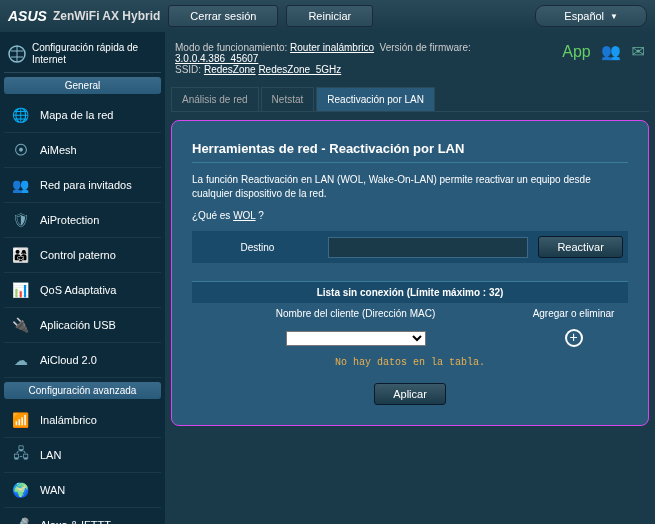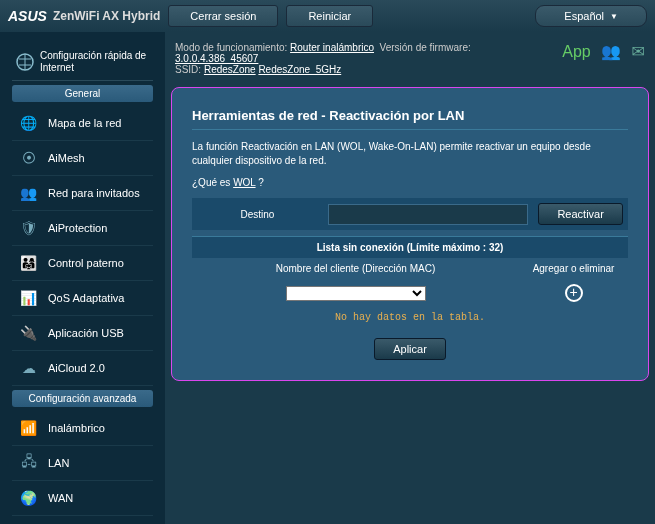--- a/index.html
+++ b/index.html
@@ -5,21 +5,21 @@
 *{margin:0;padding:0;box-sizing:border-box;font-family:Arial,sans-serif}
 body{background:#1a3a4a;width:655px;height:524px;overflow:hidden;color:#fff;font-size:11px}
 .top{height:32px;background:linear-gradient(to bottom,#2a4a5a,#1a3a4a);display:flex;align-items:center;padding:0 0 0 8px}
 .logo{font-weight:bold;font-style:italic;font-size:14px;color:#fff;padding-right:6px}
 .model{font-size:12px;font-weight:bold;color:#ddd}
 .tbtn{background:linear-gradient(to bottom,#3a5a6a,#2a4a5a);border:1px solid #1a2a3a;border-radius:3px;padding:4px 21px;font-size:11px;color:#fff;margin-left:8px;cursor:pointer}
 .spacer{flex:1}
 .lang{display:flex;align-items:center;background:linear-gradient(to bottom,#3a5a6a,#2a4a5a);border:1px solid #1a2a3a;border-radius:9px;padding:4px 28px;font-size:11px;cursor:pointer;margin-right:8px}
 .chev{margin-left:6px;font-size:8px}
 .body{display:flex;height:492px}
-.side{width:165px;background:#0d2a3a;padding:12px}
+.side{width:165px;background:#0d2a3a;padding:4px}
 .qis{display:flex;align-items:center;padding:6px 4px;border-bottom:1px solid #2a4a5a}
 .qis-ico{width:20px;height:20px;margin-right:6px;display:flex;align-items:center;justify-content:center}
 .qis-txt{font-size:10px;line-height:1.2}
 .shead{background:linear-gradient(to bottom,#3a6a8a,#2a5a7a);text-align:center;padding:3px;font-size:10px;border-radius:3px;margin:4px 0}
 .sitem{display:flex;align-items:center;padding:6px;border-bottom:1px solid #1a3a4a;cursor:pointer}
 .sico{width:22px;height:22px;margin-right:8px;display:flex;align-items:center;justify-content:center;font-size:14px;color:#7ab}
 .slbl{font-size:11px}
 .main{flex:1;padding:6px;overflow:hidden}
 .info{font-size:10px;color:#ccc;padding:4px}
 .info a{color:#fff;text-decoration:underline}
@@ -133,39 +133,44 @@
    <span class="iconrow">
     <span style="color:#6c6">App</span>
     <span>👥</span>
     <span>✉</span>
    </span>
    <span>Modo de funcionamiento:</span> <a href="#">Router inalámbrico</a>&nbsp;
    <span>Versión de firmware:</span> <a href="#">3.0.0.4.386_45607</a><br>
    <span>SSID:</span> <a href="#">RedesZone</a>&nbsp;<a href="#">RedesZone_5GHz</a>
   </div>
 
+  <div class="tabs">
+   <div class="tab">Análisis de red</div>
+   <div class="tab">Netstat</div>
+   <div class="tab active">Reactivación por LAN</div>
+  </div>
 
   <div class="panel">
    <div class="ptitle">Herramientas de red - Reactivación por LAN</div>
    <div class="pdesc">La función Reactivación en LAN (WOL, Wake-On-LAN) permite reactivar un equipo desde cualquier dispositivo de la red.</div>
    <div class="pdesc">
     <span>¿Qué es </span><a href="#">WOL</a><span> ?</span>
    </div>
 
    <table class="tbl">
     <tbody>
             <tr class="rh">
      <td class="rhcell" style="width:30%">Destino</td>
      <td><input class="dest-in" style=""></td>
      <td><button class="rbtn">Reactivar</button></td>
     </tr>
    </tbody>
         </table>
 
-   <table class="tbl" style="margin-top:6px">
+   <table class="tbl" style="margin-top:18px">
     <tbody>
             <tr>
               <td colspan="2" class="subh">Lista sin conexión (Límite máximo : 32)</td>
             </tr>
     <tr>
      <td class="colh" style="width:75%">Nombre del cliente (Dirección MAC)</td>
      <td class="colh">Agregar o eliminar</td>
     </tr>
     <tr style="background:#2a5a7a">
      <td><select class="sel"><option></option></select></td>

